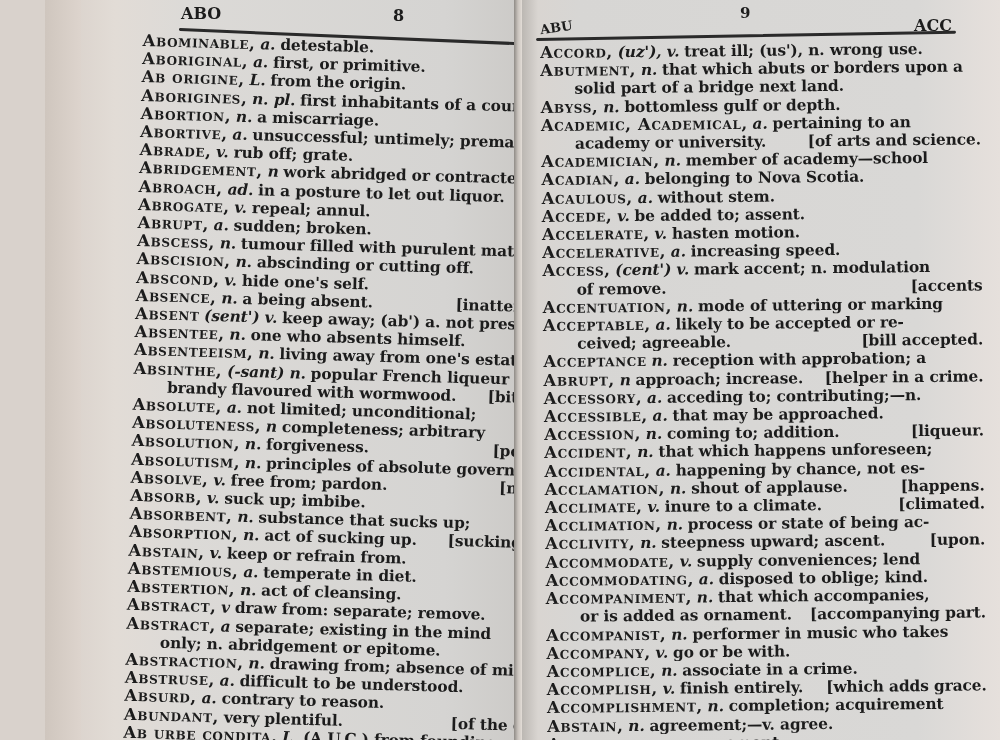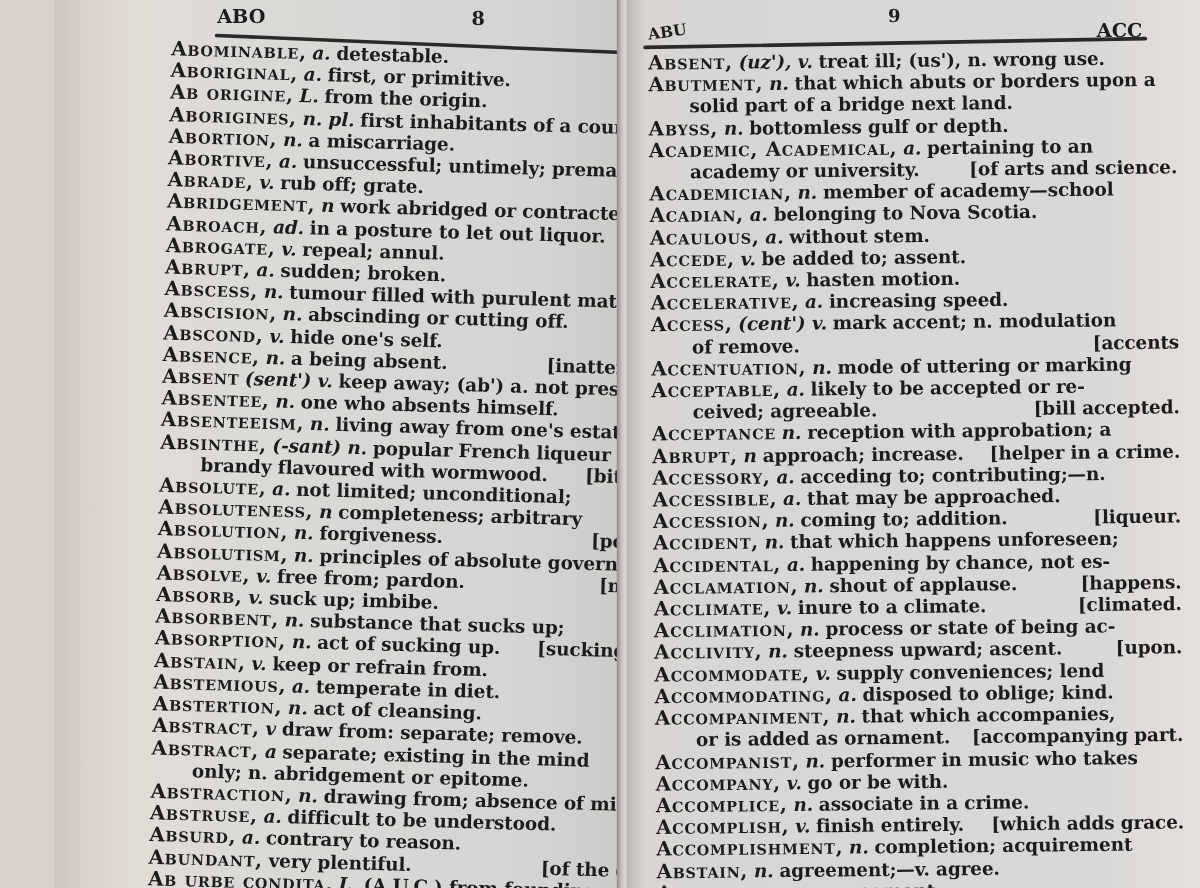--- a/index.html
+++ b/index.html
@@ -306,21 +306,21 @@
       </ul>
   </div>
 
   <div class="page page-right">
     <div class="running-head" style="left:22px; top:20px; font-size:13px; transform:rotate(-8deg);">ABU</div>
     <div class="running-head" style="left:222px; top:4px; font-size:15px;">9</div>
     <div class="running-head" style="left:396px; top:16px;">ACC</div>
     <div class="rule" style="left:18px; top:38px; width:420px; transform:rotate(-1deg); transform-origin:0 0;"></div>
     <ul class="entries" id="right-list" style="left:22px; top:44px; width:440px; transform:rotate(-0.6deg); transform-origin:0 0;">
         <li class="entry">
-    <span class="hw">Absent,</span>
+    <span class="hw">Accord,</span>
     <span class="pos"> (uz'), v.</span>
     <span class="def"> treat ill; (us'), n. wrong use.</span>
     <span class="carry"></span>
   </li>
         <li class="entry">
     <span class="hw">Abutment,</span>
     <span class="pos"> n.</span>
     <span class="def"> that which abuts or borders upon a</span>
     <span class="carry"></span>
   </li>

